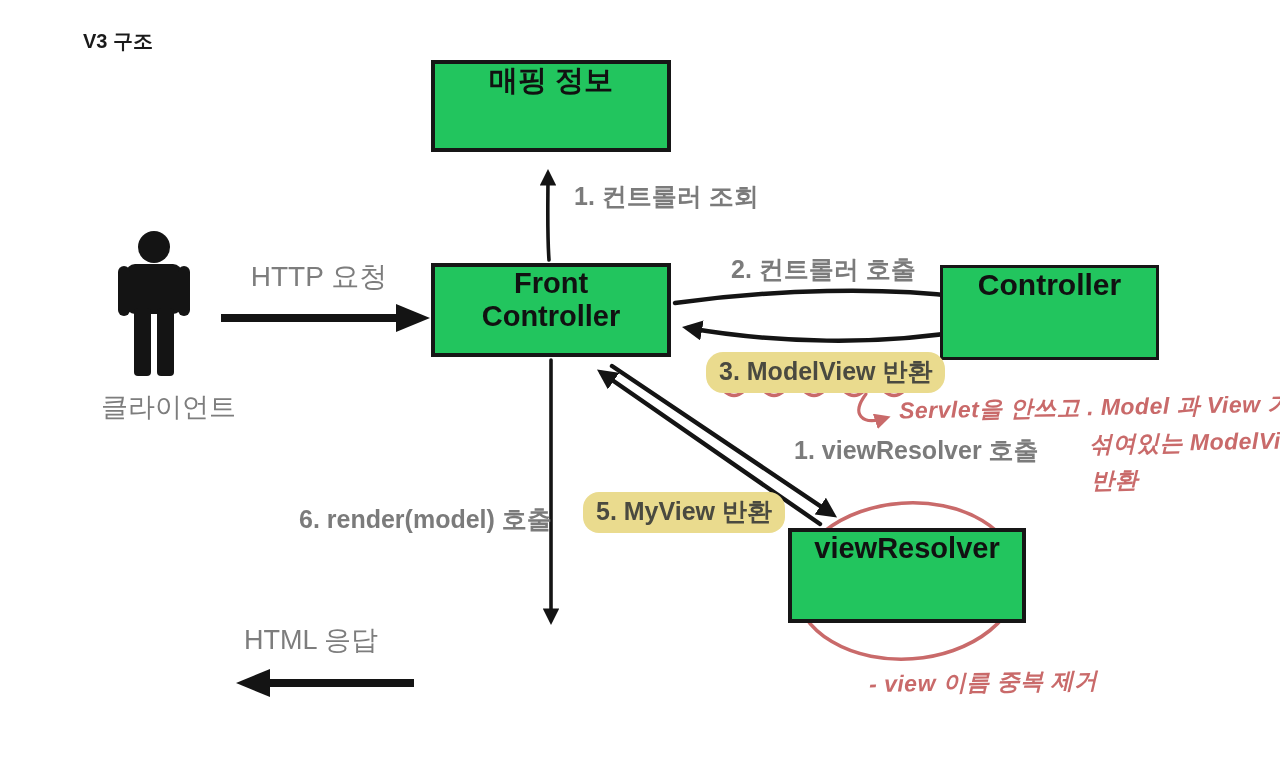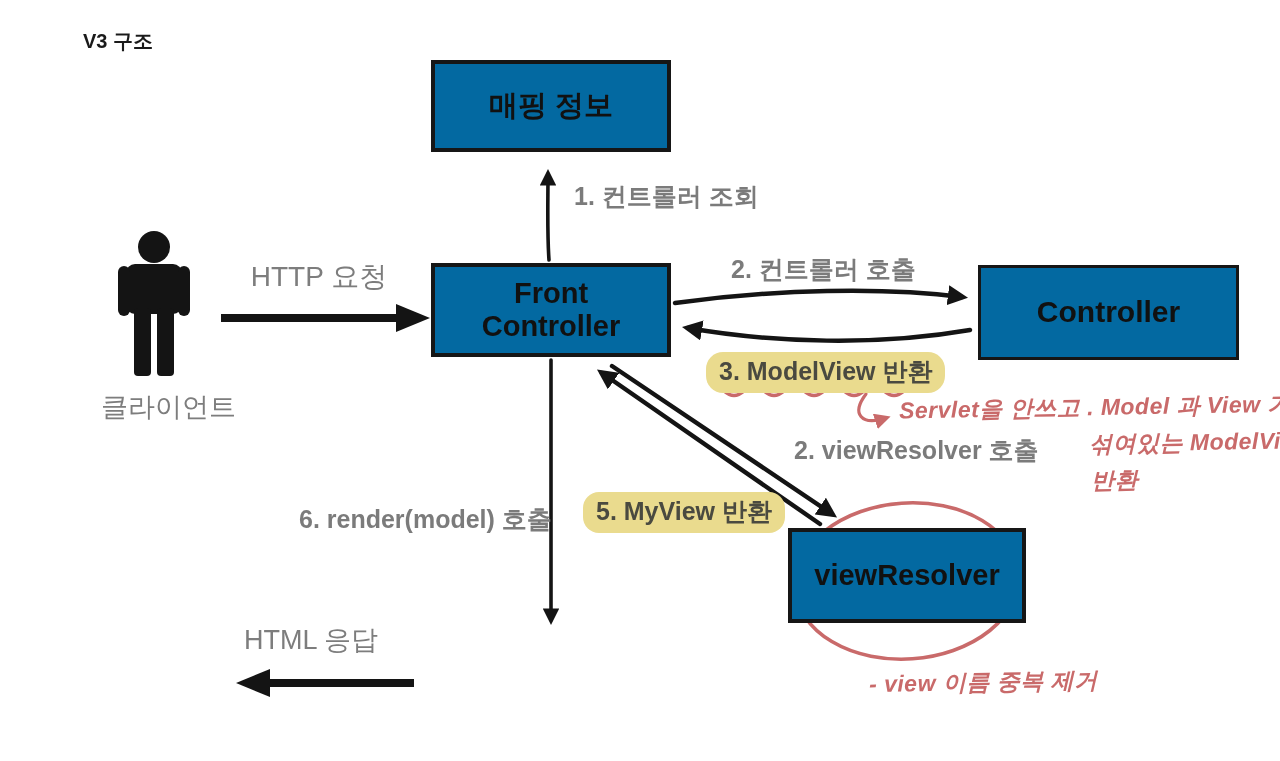--- a/index.html
+++ b/index.html
@@ -2,22 +2,22 @@
 <html><head>
 <meta charset="utf-8">
 <style>
   html,body{margin:0;padding:0;background:#ffffff;}
   #canvas{
     position:relative;width:1280px;height:761px;background:#ffffff;overflow:hidden;
     font-family:"Liberation Sans","DejaVu Sans",sans-serif;
     margin-left:16px;
   }
   .box{
-    position:absolute;box-sizing:border-box;border:4px solid #161616;background:#0369a1;
-    display:flex;align-items:center;justify-content:center;text-align:center;
+    position:absolute;box-sizing:border-box;border:4px solid #161616;background:#22c55e;
+    display:flex;align-items:flex-start;justify-content:center;text-align:center;
     color:#111111;line-height:1.15;
   }
   .box-bold{font-weight:700;font-size:30px;}
   .box-med{font-weight:600;font-size:29px;}
   .box-reg{font-weight:700;font-size:29px;}
   .gray-label{position:absolute;color:#7d7d7d;font-size:27px;font-weight:400;white-space:nowrap;}
   .step-label{position:absolute;color:#7b7b7b;font-size:25px;font-weight:700;white-space:nowrap;}
   .pill{
     position:absolute;background:#eadb8e;border-radius:17px;padding:3px 13px 5px 13px;
     color:#4a4a40;font-size:25px;font-weight:700;white-space:nowrap;
@@ -87,21 +87,21 @@
   </svg>
 
   <div class="box box-med" style="left:415px;top:60px;width:240px;height:92px;">
     <span>매핑 정보</span>
   </div>
 
   <div class="box box-bold" style="left:415px;top:263px;width:240px;height:94px;font-size:29px;">
     <span style="width:170px;">Front Controller</span>
   </div>
 
-  <div class="box box-bold" style="left:962px;top:265px;width:261px;height:95px;border-width:3px;">
+  <div class="box box-bold" style="left:924px;top:265px;width:219px;height:95px;border-width:3px;">
     <span>Controller</span>
   </div>
 
   <div class="box box-reg" style="left:772px;top:528px;width:238px;height:95px;">
     <span>viewResolver</span>
   </div>
 
 
   <div class="gray-label" style="left:60px;top:389px;width:160px;text-align:right;">클라이언트</div>
 
@@ -110,21 +110,21 @@
   <div class="gray-label" style="left:228px;top:622px;width:160px;text-align:left;">HTML 응답</div>
 
   <div class="step-label" style="left:558px;top:180px;">1. 컨트롤러 조회</div>
 
   <div class="step-label" style="left:715px;top:253px;">2. 컨트롤러 호출</div>
 
   <div class="pill" style="left:690px;top:352px;">
     <span>3. ModelView 반환</span>
   </div>
 
-  <div class="step-label" style="left:778px;top:434px;">2. viewResolver 호출</div>
+  <div class="step-label" style="left:778px;top:434px;">1. viewResolver 호출</div>
 
   <div class="pill" style="left:567px;top:492px;border-radius:16px;">
     <span>5. MyView 반환</span>
   </div>
 
   <div class="step-label" style="left:283px;top:503px;">6. render(model) 호출</div>
 
   <div class="hand" style="left:883px;top:392px;">Servlet을 안쓰고 . Model 과 View 가</div>
   <div class="hand" style="left:1073px;top:427px;">섞여있는 ModelView</div>
   <div class="hand" style="left:1075px;top:465px;">반환</div>

